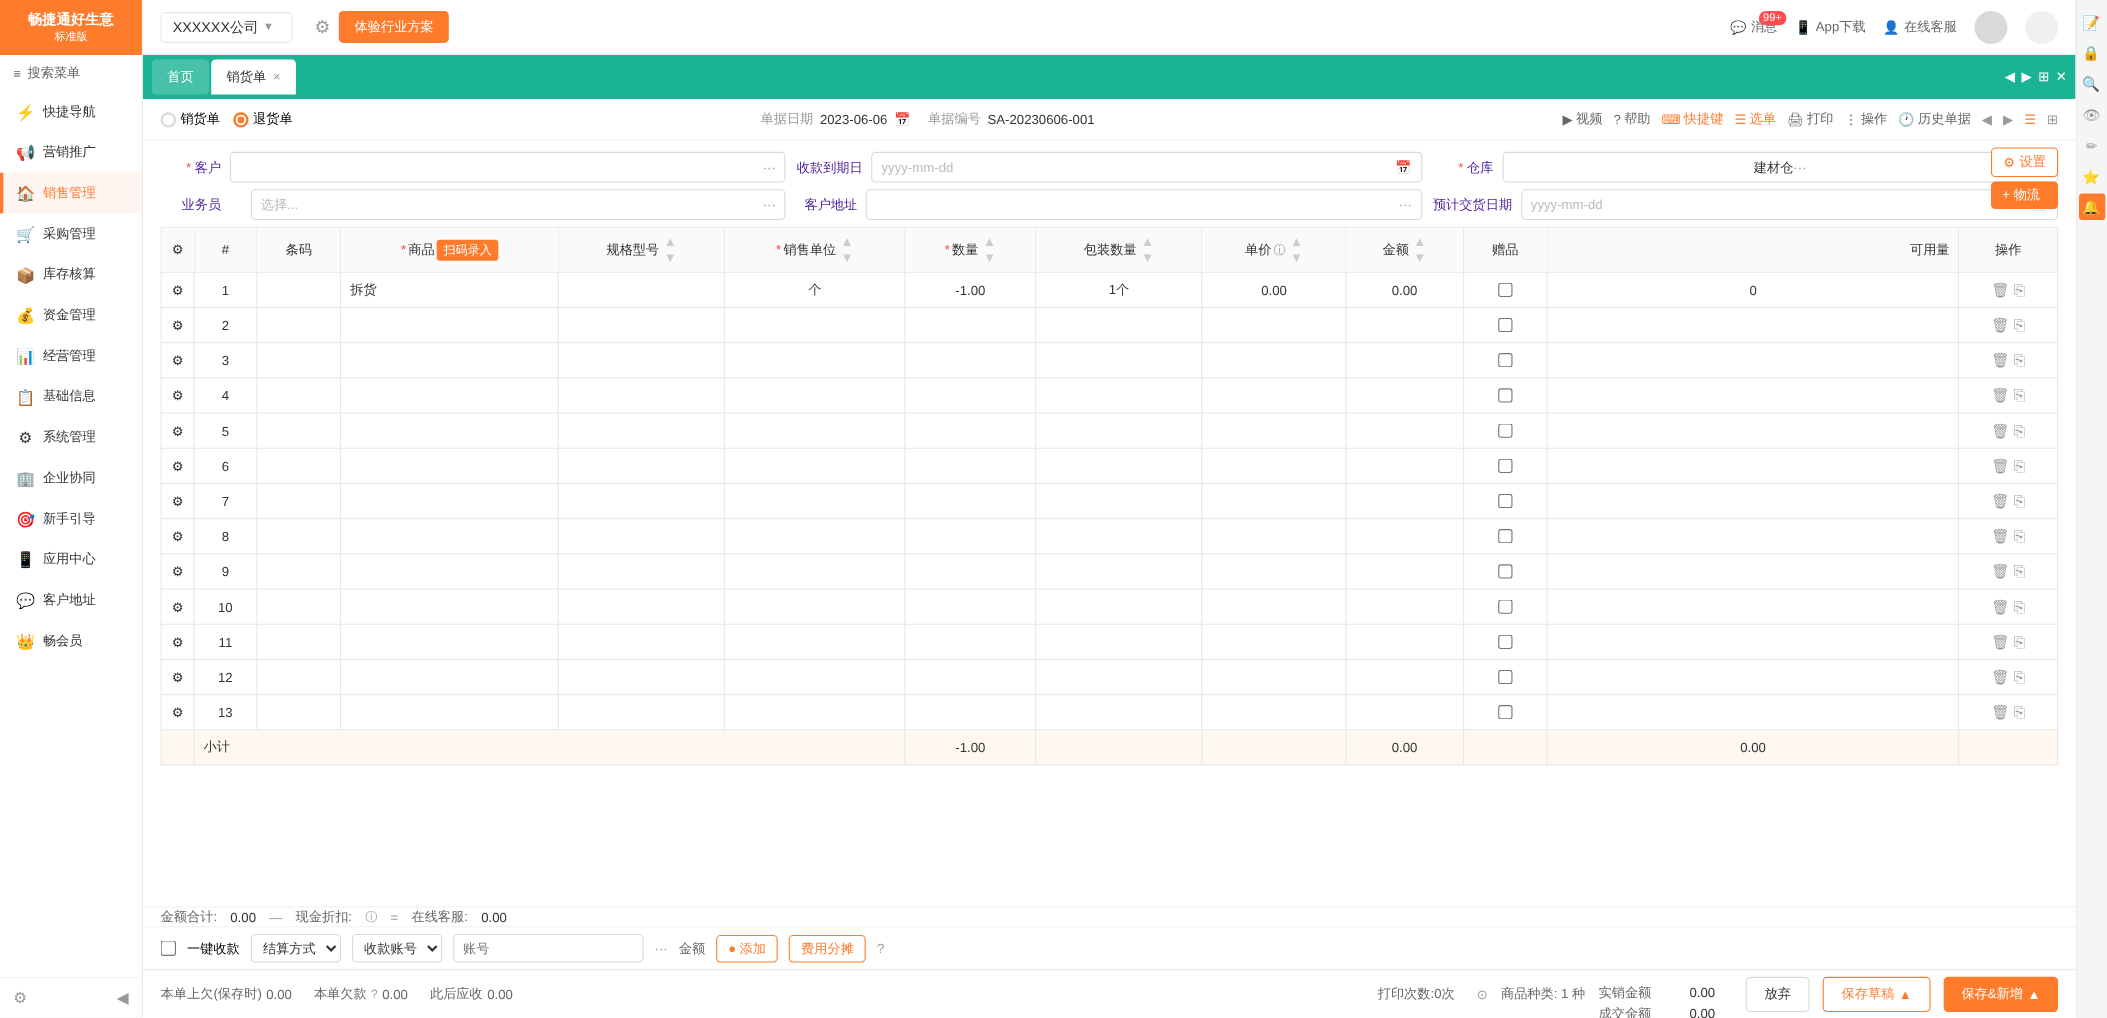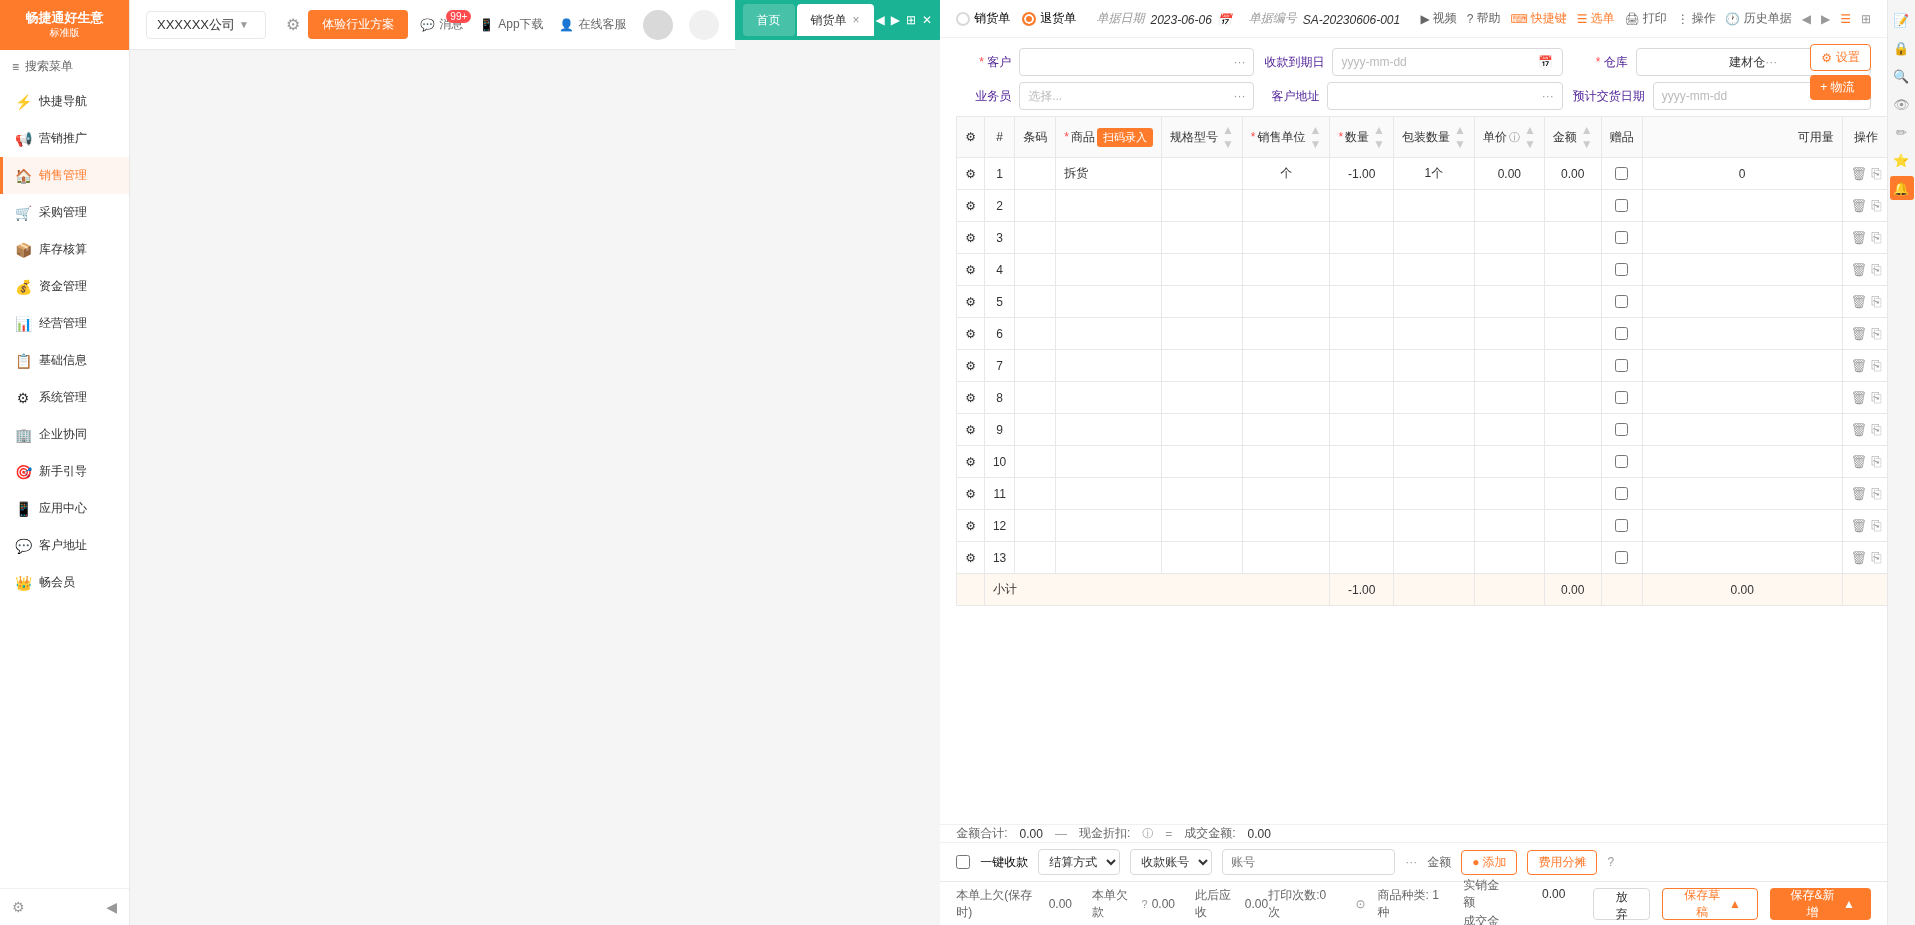--- a/index.html
+++ b/index.html
@@ -12,21 +12,21 @@
     .sidebar-logo .logo-sub { font-size: 10px; }
     .sidebar-item { display: flex; align-items: center; padding: 10px 12px; cursor: pointer; color: #333; gap: 8px; border-left: 3px solid transparent; }
     .sidebar-item.active { background: #fff5f0; color: #ff7b2c; border-left-color: #ff7b2c; }
     .sidebar-item .icon { font-size: 14px; width: 16px; text-align: center; }
     .sidebar-item .label { font-size: 12px; }
     .sidebar-search { display: flex; align-items: center; padding: 8px 12px; gap: 6px; color: #666; cursor: pointer; }
     .sidebar-bottom { margin-top: auto; display: flex; align-items: center; justify-content: space-between; padding: 10px 12px; border-top: 1px solid #f0f0f0; }
     .sidebar-bottom-icon { color: #999; cursor: pointer; font-size: 14px; }
 
     
-    .main { flex: 1; display: flex; flex-direction: row; height: 925px; overflow: hidden; }
+    .main { flex: 1; display: flex; flex-direction: column; height: 925px; overflow: hidden; }
 
     
     .topbar { height: 50px; background: #fff; display: flex; align-items: center; padding: 0 16px; border-bottom: 1px solid #e8e8e8; gap: 12px; flex-shrink: 0; }
     .company-select { display: flex; align-items: center; gap: 4px; border: 1px solid #e8e8e8; border-radius: 4px; padding: 4px 10px; cursor: pointer; min-width: 120px; }
     .company-name { font-size: 13px; color: #333; }
     .topbar-actions { display: flex; align-items: center; gap: 8px; margin-left: 8px; }
     .btn-experience { background: #ff7b2c; color: #fff; border: none; border-radius: 4px; padding: 6px 14px; cursor: pointer; font-size: 12px; }
     .topbar-right { margin-left: auto; display: flex; align-items: center; gap: 16px; }
     .topbar-icon-group { display: flex; align-items: center; gap: 4px; color: #666; cursor: pointer; font-size: 12px; position: relative; }
     .badge { background: #ff4d4f; color: #fff; border-radius: 10px; padding: 1px 4px; font-size: 10px; position: absolute; top: -6px; right: -8px; }
@@ -39,21 +39,21 @@
     
     .form-area { background: #fff; flex: 1; overflow-y: auto; display: flex; flex-direction: column; }
 
     
     .form-header { padding: 10px 16px; border-bottom: 1px solid #f0f0f0; display: flex; align-items: center; gap: 20px; flex-shrink: 0; }
     .radio-group { display: flex; align-items: center; gap: 12px; }
     .radio-item { display: flex; align-items: center; gap: 4px; cursor: pointer; }
     .radio-dot { width: 14px; height: 14px; border-radius: 50%; border: 2px solid #d9d9d9; }
     .radio-dot.active { border-color: #ff7b2c; background: #ff7b2c; box-shadow: inset 0 0 0 2px #fff; }
     .form-meta { display: flex; align-items: center; gap: 16px; margin-left: auto; }
-    .meta-item { display: flex; align-items: flex-end; gap: 6px; color: #666; font-size: 12px; font-style: italic; }
+    .meta-item { display: flex; align-items: center; gap: 6px; color: #666; font-size: 12px; }
     .meta-label { color: #999; }
     .meta-value { color: #333; font-weight: 500; }
 
     
     .toolbar-icons { display: flex; align-items: center; gap: 10px; margin-left: auto; }
     .toolbar-icon { display: flex; align-items: center; gap: 3px; color: #666; cursor: pointer; font-size: 12px; }
     .toolbar-icon.highlight { color: #ff7b2c; }
     .field-row { display: flex; align-items: center; gap: 8px; }
     .field-label { color: #4c1d95; white-space: nowrap; min-width: 55px; text-align: right; }
     .field-label.required::before { content: '* '; color: #ff4d4f; }
@@ -337,21 +337,21 @@
           <button class="btn-logistics">
             <span>+ 物流</span>
           </button>
         </div>
       </div>
     </div>
 
     <div style="padding:6px 16px;display:grid;grid-template-columns:1fr 1fr 1fr;gap:10px;flex-shrink:0;">
       <div class="field-row">
         <span class="field-label">业务员</span>
-        <div class="field-input placeholder" style="flex:1;display:flex;align-items:center;justify-content:space-between;">
+        <div class="field-input placeholder" style="flex:1;display:flex;align-items:center;justify-content:space-between;margin-left:19px;">
           <span>选择...</span>
           <span class="field-dots">···</span>
         </div>
       </div>
       <div class="field-row">
         <span class="field-label">客户地址</span>
         <div class="field-input" style="flex:1;display:flex;align-items:center;justify-content:flex-end;">
           <span class="field-dots">···</span>
         </div>
       </div>
@@ -770,21 +770,21 @@
       </table>
     </div>
 
     <div class="footer-calc">
       <span class="calc-label">金额合计:</span>
       <span class="calc-value">0.00</span>
       <span class="calc-dash">—</span>
       <span class="calc-label">现金折扣:</span>
       <span class="info-icon">ⓘ</span>
       <span class="calc-equals">=</span>
-      <span class="calc-label">成交金额:</span>
+      <span class="calc-label">在线客服:</span>
       <span class="calc-result">0.00</span>
     </div>
 
     <div class="payment-row">
       <input type="checkbox" class="checkbox-pay" style="">
       <span>一键收款</span>
       <select class="pay-select">
         <option>结算方式</option>
       </select>
       <select class="pay-select">

